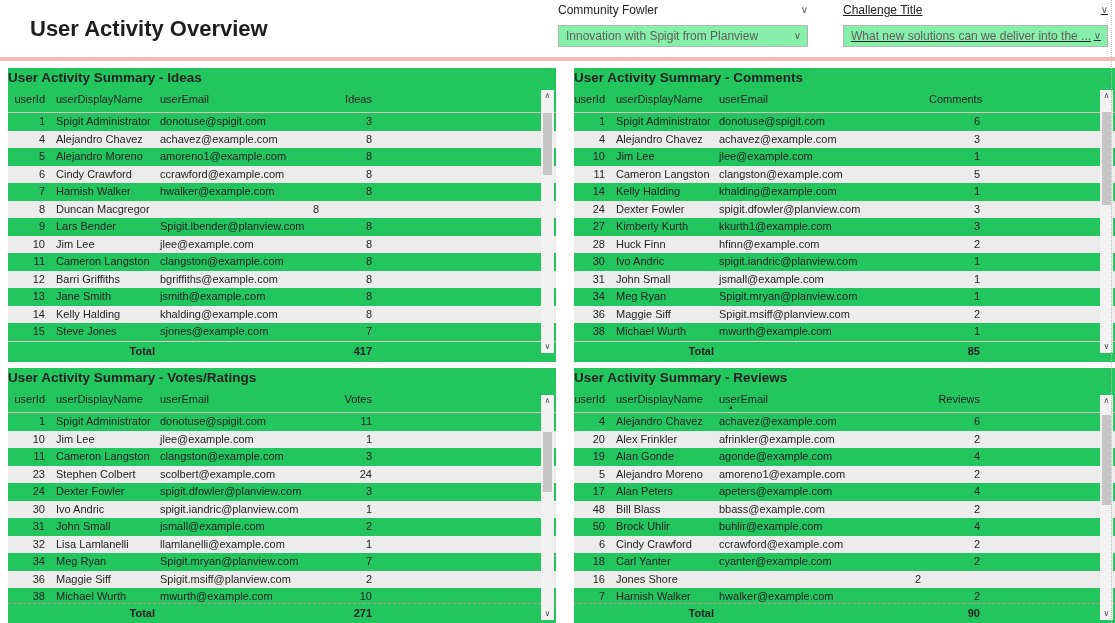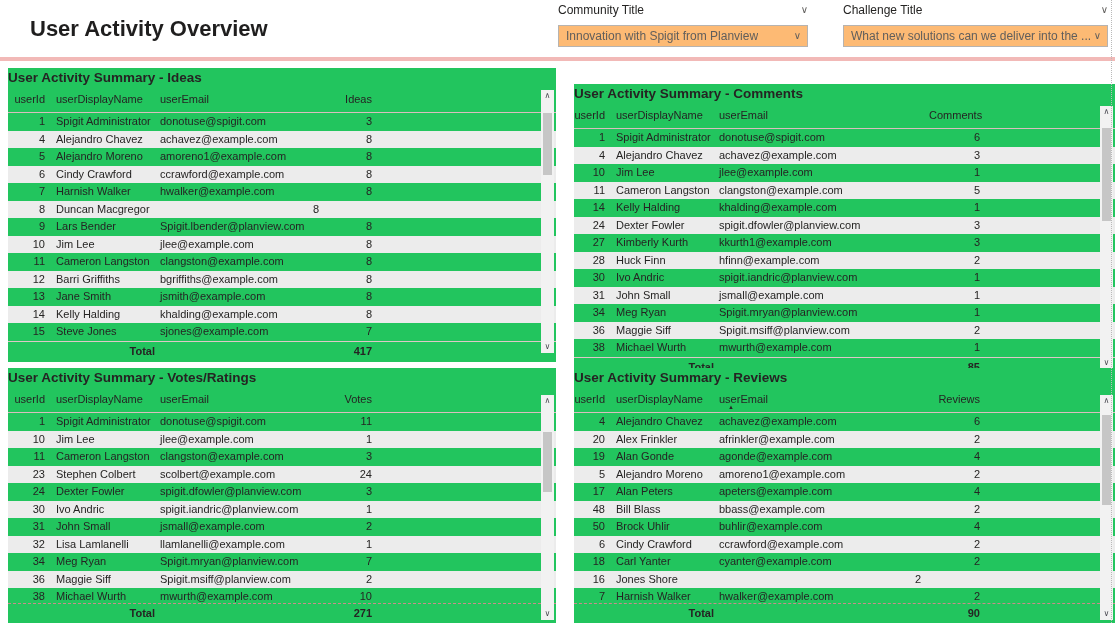--- a/index.html
+++ b/index.html
@@ -7,32 +7,32 @@
   #page{position:relative;width:1115px;height:623px;background:#fff;}
 
   
   #page-title{position:absolute;left:30px;top:16px;font-size:22px;font-weight:bold;color:#1f1e1e;}
   #accent-bar{position:absolute;left:0;top:57px;width:1115px;height:4px;background:#f2b9b7;}
   #edge-dots{position:absolute;left:1111px;top:0;width:0;height:623px;border-right:1px dotted #b9b9b9;}
 
   
   .slicer{position:absolute;top:2px;}
   #slicer0{left:558px;width:250px;}
-  #slicer1{left:843px;width:265px;}
+  #slicer1{left:843px;width:265px;text-decoration:underline;}
   .slicer-head{display:flex;justify-content:space-between;align-items:center;height:16px;}
   .slicer-label{font-size:12px;color:#252423;}
   .chev{color:#605e5c;font-size:10px;line-height:10px;}
-  .slicer-box{margin-top:7px;height:20px;border:1px solid #b6b3b0;background:#fdba74;
+  .slicer-box{margin-top:7px;height:20px;border:1px solid #b6b3b0;background:#86efac;
     display:flex;justify-content:space-between;align-items:center;padding:0 6px 0 7px;}
   .slicer-value{font-size:12px;color:#605e5c;white-space:nowrap;overflow:hidden;}
 
   
   .panel{position:absolute;background:#22c55e;}
   #panel0{left:8px;top:68px;width:548px;height:294px;}
-  #panel1{left:574px;top:84px;width:541px;height:294px;}
+  #panel1{left:574px;top:68px;width:541px;height:294px;}
   #panel2{left:8px;top:368px;width:548px;height:255px;}
   #panel3{left:574px;top:368px;width:541px;height:255px;}
   .panel-title{height:22px;line-height:20px;font-size:13.5px;font-weight:bold;color:#252423;}
   .thead,.tr,.total{display:grid;}
   .left-cols .thead,.left-cols .tr,.left-cols .total{grid-template-columns:40px 107px 172px 53px;}
   .right-cols .thead,.right-cols .tr,.right-cols .total{grid-template-columns:34px 106px 215px 59px;}
   .thead{height:22px;border-bottom:1px solid #d9bebe;align-items:start;}
   .th{font-size:11px;line-height:15px;padding-top:2px;position:relative;}
   .th.c0,.th.c3{text-align:right;}
   .th.c0{padding-right:3px;}.th.c3{padding-right:8px;}
@@ -68,21 +68,21 @@
 </head>
 <body>
 
 <div id="page">
 
   <div id="page-title">User Activity Overview</div>
   <div id="accent-bar"></div>
 
   <div class="slicer" id="slicer0">
     <div class="slicer-head">
-      <span class="slicer-label">Community Title</span>
+      <span class="slicer-label">Community Fowler</span>
       <span class="chev">∨</span>
     </div>
     <div class="slicer-box">
       <span class="slicer-value">Innovation with Spigit from Planview</span>
       <span class="chev">∨</span>
     </div>
   </div>
   <div class="slicer" id="slicer1">
     <div class="slicer-head">
       <span class="slicer-label">Challenge Title</span>

